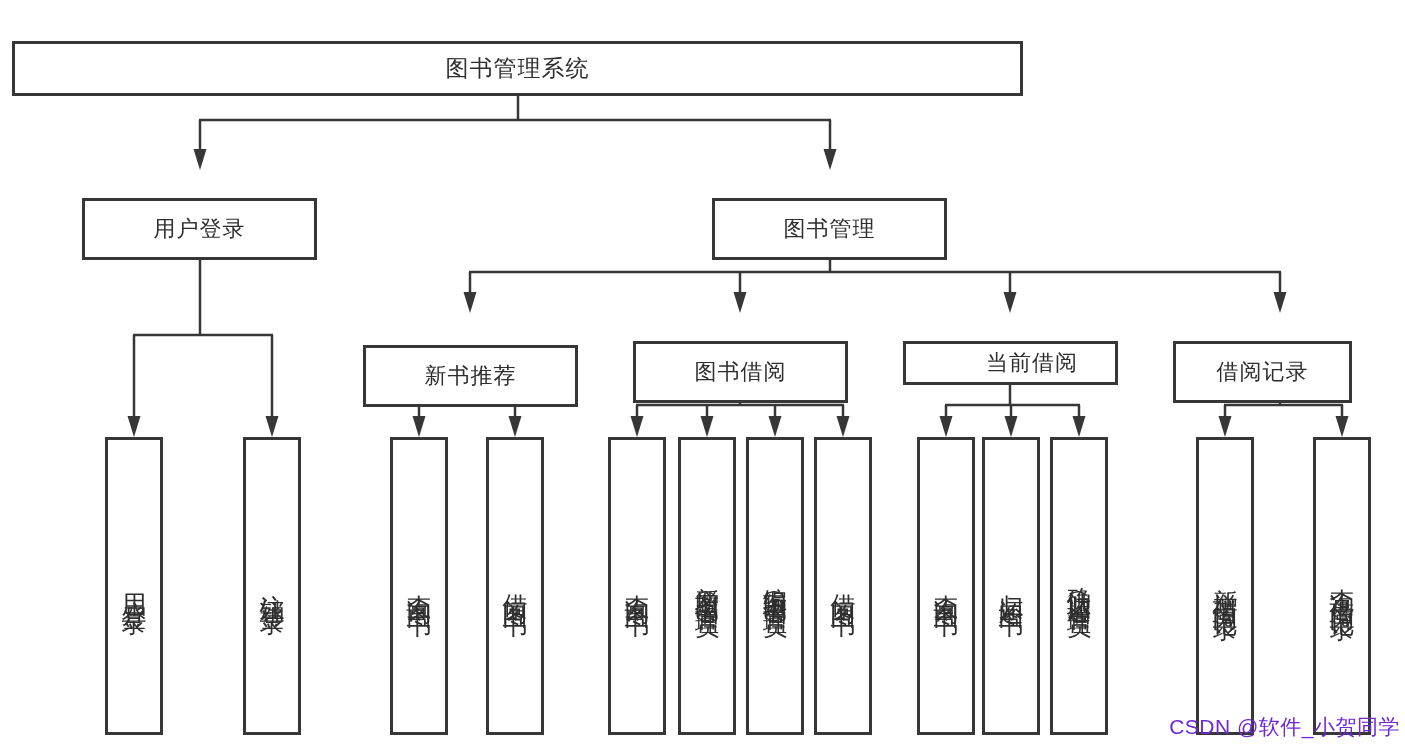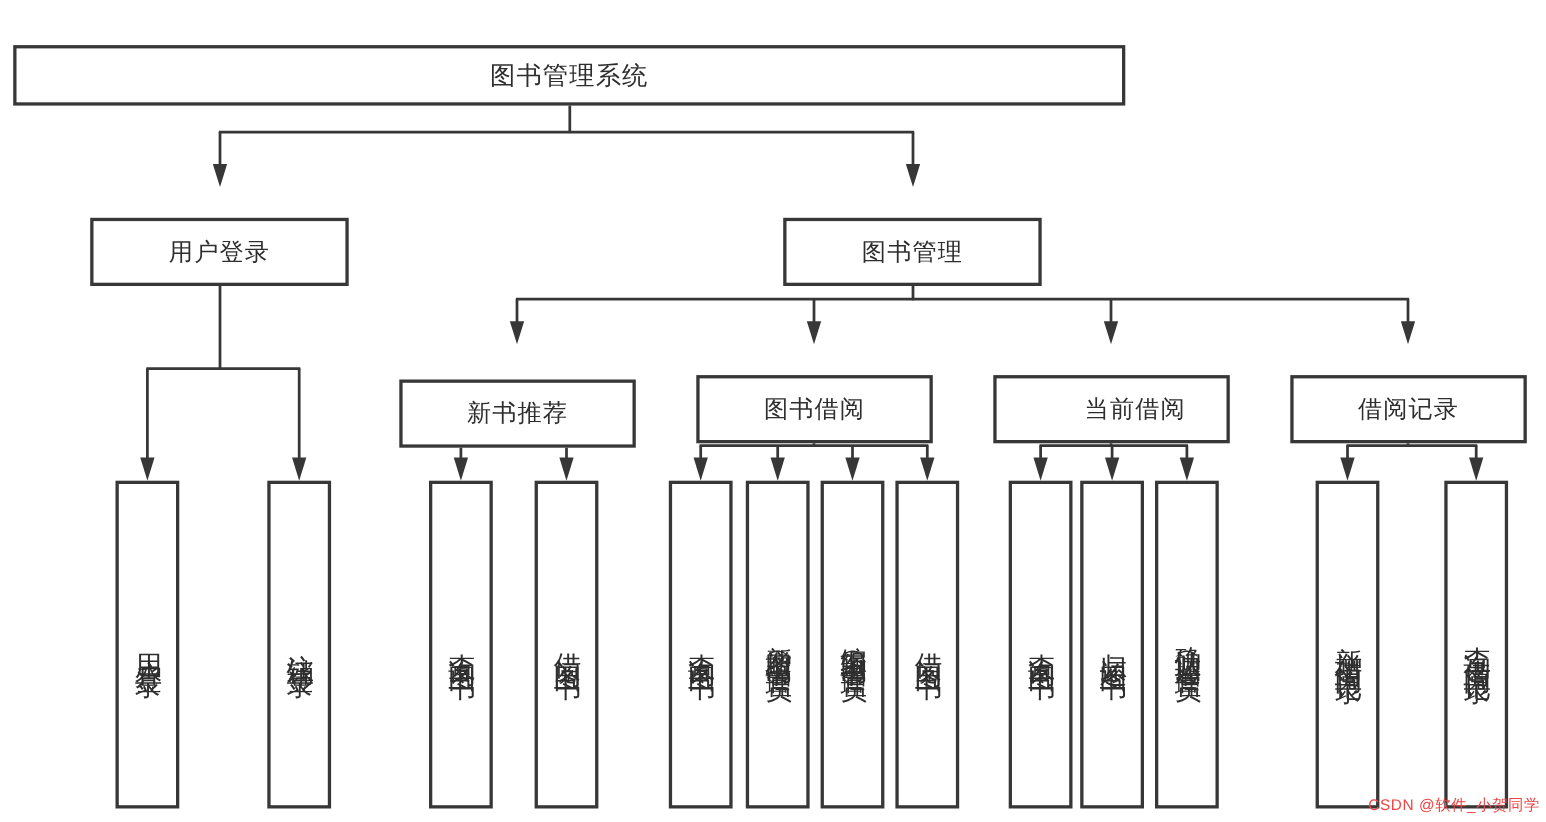--- a/index.html
+++ b/index.html
@@ -38,22 +38,22 @@
     writing-mode:vertical-rl;
     font-size:25px;
     letter-spacing:6px;
     line-height:1;
     white-space:nowrap;
   }
   .vbox.long .vtext { font-size:24px; letter-spacing:4px; }
   #watermark {
     position:absolute;
     right:5px; bottom:6px;
-    font-size:14px;
-    color:#ef4444;
+    font-size:21px;
+    color:#6d28d9;
     letter-spacing:0.5px;
   }
 </style>
 </head>
 <body>
 
 <div id="canvas">
 
   <svg id="connector-layer" width="1405" height="747" viewBox="0 0 1405 747" xmlns="http://www.w3.org/2000/svg">
 
@@ -127,24 +127,24 @@
   <div class="hbox" style="left:712px; top:170px; width:235px; height:62px;">
     <span>图书管理</span>
   </div>
 
   <div class="hbox" style="left:363px; top:317px; width:215px; height:62px;">
     <span>新书推荐</span>
   </div>
   <div class="hbox" style="left:633px; top:313px; width:215px; height:62px;">
     <span>图书借阅</span>
   </div>
-  <div class="hbox" style="left:903px; top:313px; width:215px; height:62px;padding-left:43px;">
+  <div class="hbox" style="left:903px; top:313px; width:215px; height:44px;padding-left:43px;">
     <span>当前借阅</span>
   </div>
-  <div class="hbox" style="left:1173px; top:313px; width:215px; height:62px;">
+  <div class="hbox" style="left:1173px; top:313px; width:179px; height:62px;">
     <span>借阅记录</span>
   </div>
 
   <div class="vbox" style="left:105px;">
     <span class="vtext">用户登录</span>
   </div>
   <div class="vbox" style="left:243px;">
     <span class="vtext">注销登录</span>
   </div>
 

